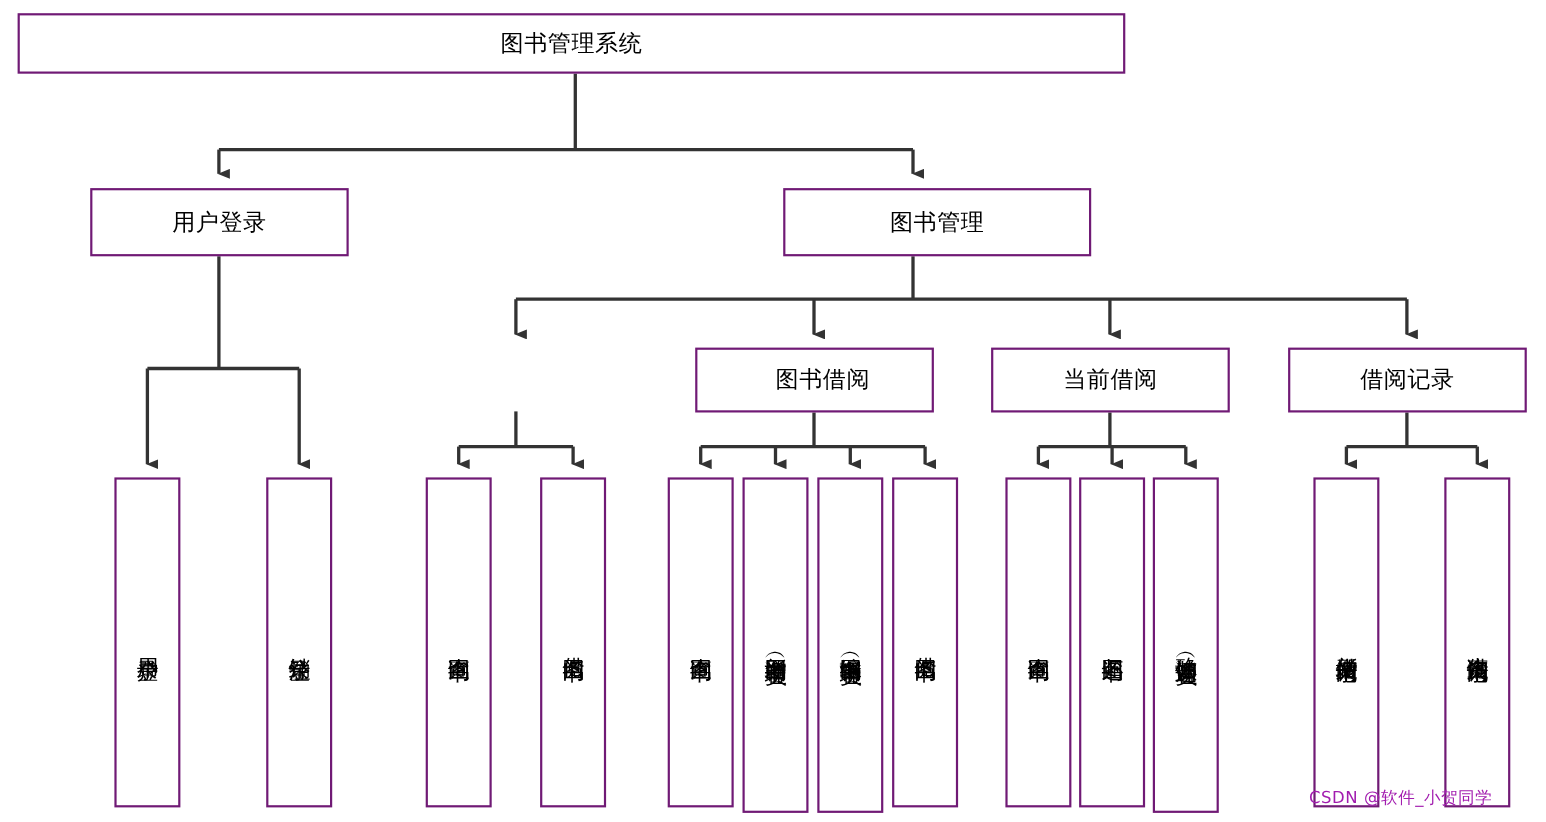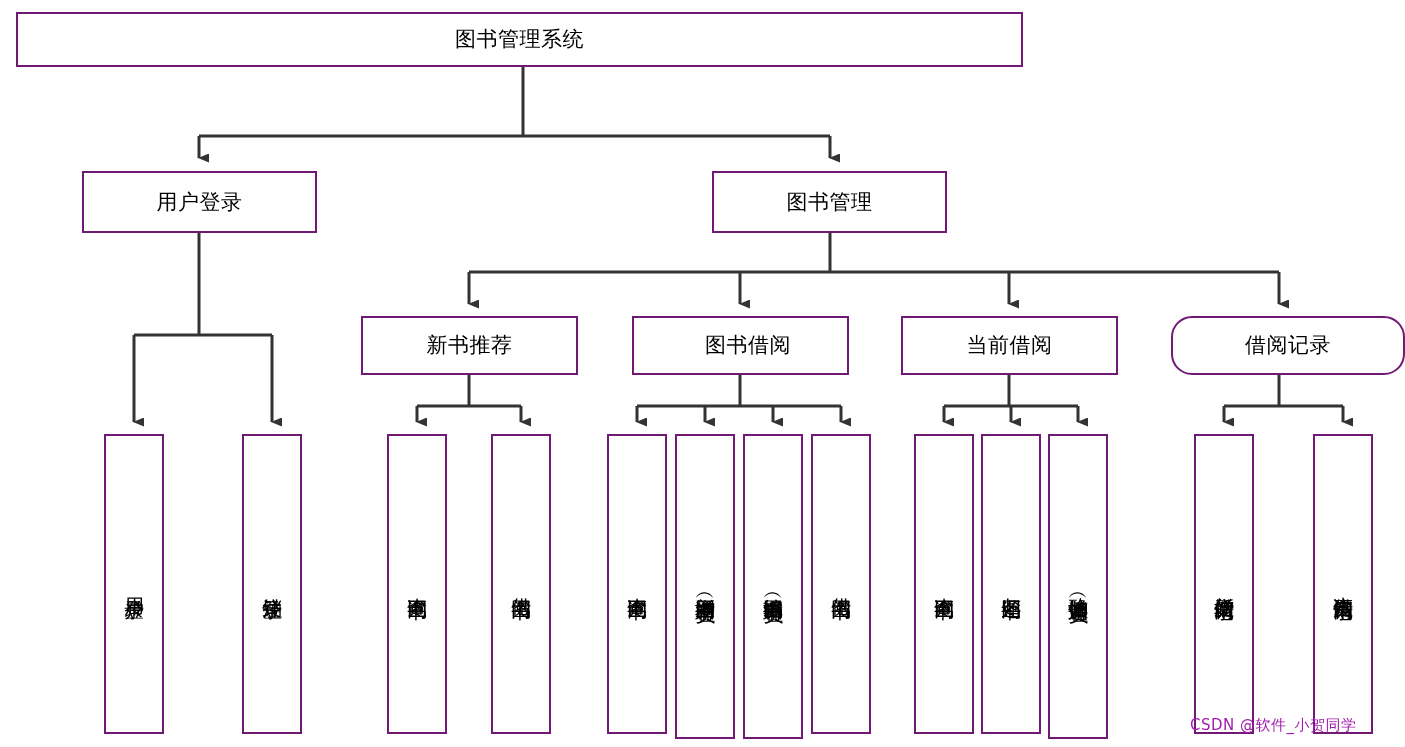--- a/index.html
+++ b/index.html
@@ -121,34 +121,31 @@
     </g>
   </svg>
 
   <div class="node horiz" style="left:16px; top:12px; width:1007px; height:55px;">
     <span class="node-label">图书管理系统</span>
   </div>
 
   <div class="node horiz" style="left:82px; top:171px; width:235px; height:62px;">
     <span class="node-label">用户登录</span>
   </div>
-  <div class="node horiz" style="left:712px; top:171px; width:235px; height:62px;">
+  <div class="node horiz" style="left:712px; top:171px; width:280px; height:62px;">
     <span class="node-label">图书管理</span>
   </div>
 
-  <div class="node horiz" style="left:361px; top:316px; width:217px; height:59px;">
-    <span class="node-label">新书推荐</span>
-  </div>
   <div class="node horiz" style="left:632px; top:316px; width:217px; height:59px;padding-left:15px;">
     <span class="node-label">图书借阅</span>
   </div>
   <div class="node horiz" style="left:901px; top:316px; width:217px; height:59px;">
     <span class="node-label">当前借阅</span>
   </div>
-  <div class="node horiz" style="left:1171px; top:316px; width:234px; height:59px;border-radius:21px;">
+  <div class="node horiz" style="left:1171px; top:316px; width:217px; height:59px;">
     <span class="node-label">借阅记录</span>
   </div>
 
   <div class="node vert" style="left:104px; top:434px; width:60px; height:300px;">
     <span class="node-label">用户登录</span>
   </div>
   <div class="node vert" style="left:242px; top:434px; width:60px; height:300px;">
     <span class="node-label">注销登录</span>
   </div>
 

